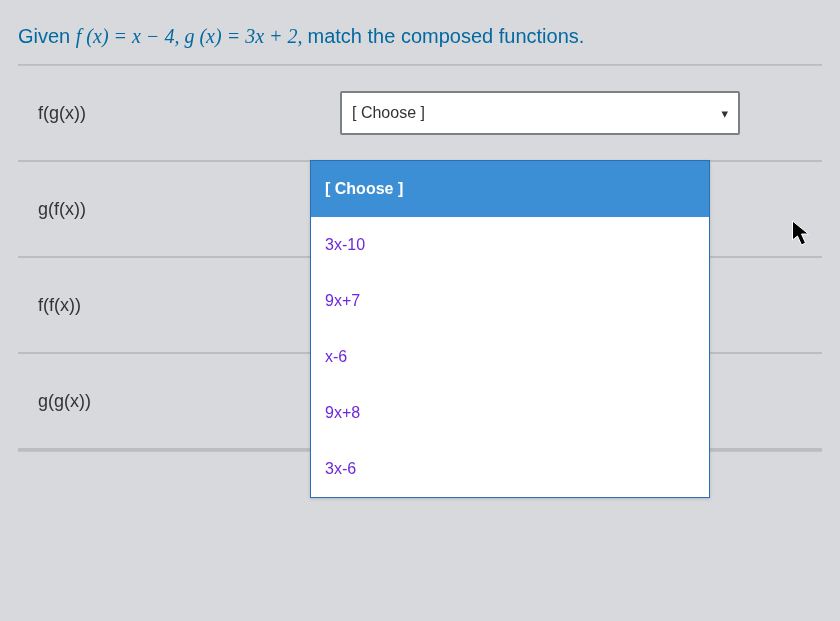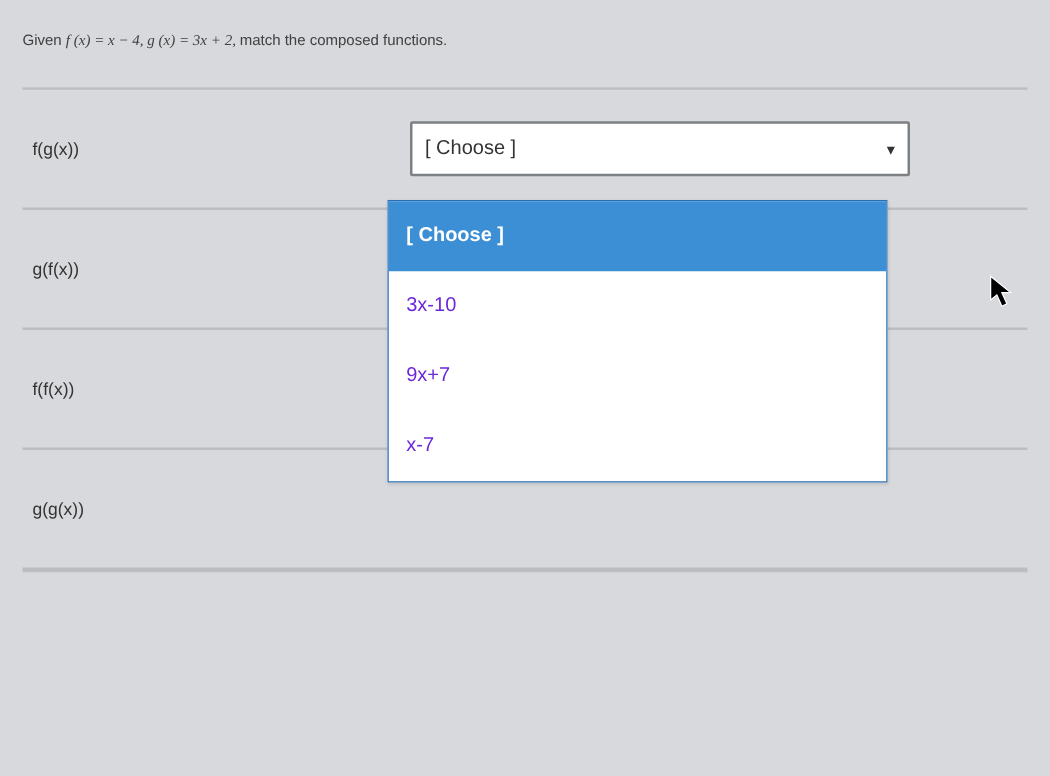--- a/index.html
+++ b/index.html
@@ -6,41 +6,42 @@
     body {
       font-family: "Helvetica Neue", Arial, sans-serif;
       background: #d8d9dc;
       width: 840px;
       height: 621px;
       padding: 25px 18px;
       position: relative;
       overflow: hidden;
     }
     .question-prompt {
-      font-size: 12px;
-      color: #404040;
-      margin-bottom: 30px;
+      font-size: 20px;
+      color: #0369a1;
+      margin-bottom: 16px;
     }
     .math-var { font-style: italic; font-family: Georgia, serif; }
     .divider {
       height: 2px;
       background: linear-gradient(#b8b9bc, #c5c6c9);
       margin: 0;
     }
     .row {
       display: flex;
       align-items: center;
       height: 96px;
       border-bottom: 2px solid #bcbdc0;
     }
     .row-label {
       width: 310px;
       padding-left: 8px;
-      font-size: 14px;
+      font-size: 18px;
       color: #333;
+      margin-left: 12px;
     }
     .selector-cell {
       position: relative;
       flex: 1;
     }
     .select-closed-box {
       width: 400px;
       height: 44px;
       background: #fff;
       border: 2px solid #7d8184;
@@ -119,20 +120,22 @@
 <div class="row">
   <div class="row-label">g(g(x))</div>
 </div>
 
 <div class="divider"></div>
 
 <div class="dropdown-panel">
   <div class="opt sel">[ Choose ]</div>
   <div class="opt">3x-10</div>
   <div class="opt">9x+7</div>
-  <div class="opt">x-7</div>
+  <div class="opt">x-6</div>
+  <div class="opt">9x+8</div>
+  <div class="opt">3x-6</div>
 </div>
 
 <div class="cursor">
   <svg viewBox="0 0 20 28">
     <path d="M1 1 L1 20 L6 16 L10 25 L14 23 L10 14 L17 14 Z" fill="#000" stroke="#fff" stroke-width="1"></path>
   </svg>
 </div>
 
 </body></html>

